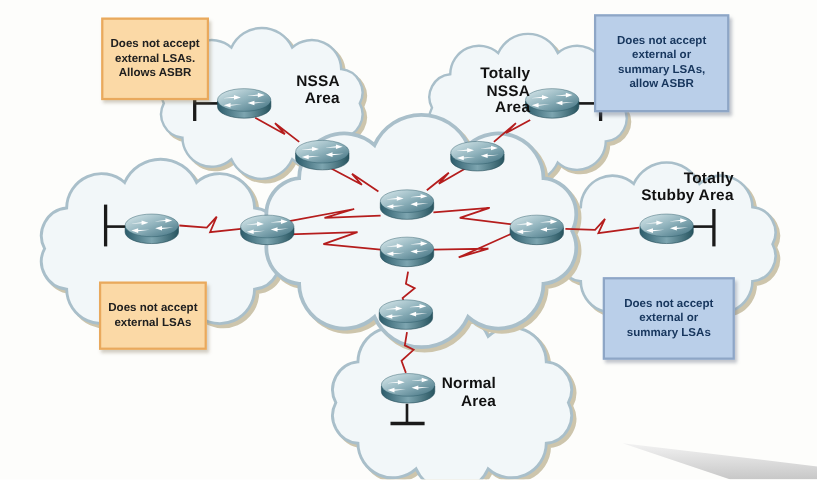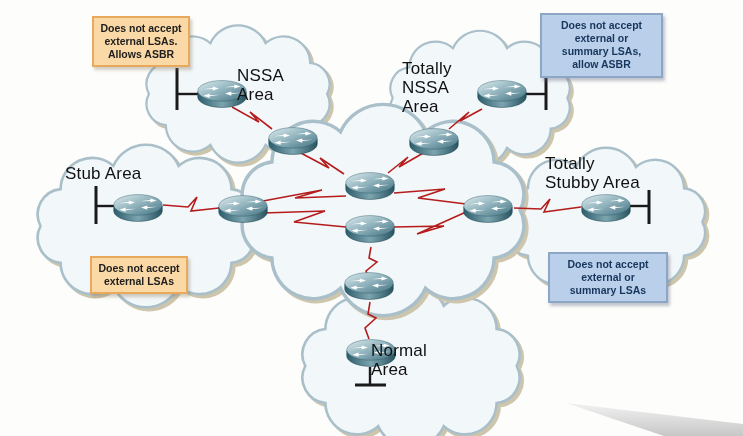--- a/index.html
+++ b/index.html
@@ -8,26 +8,26 @@
     position:relative;width:743px;height:436px;overflow:hidden;
     background:#fdfdfb;
   }
   #stage svg{position:absolute;left:0;top:0;}
   .cloud-shadow{fill:#cdc5ac;stroke:#cdc5ac;stroke-width:2.5;}
   .cloud-body{fill:#f2f7f9;stroke:#a9bfca;stroke-width:2.5;}
   .link{fill:none;stroke:#b51d1d;stroke-width:1.6;stroke-linejoin:miter;}
   .seg{stroke:#1a1a1a;stroke-width:2.4;}
   .segbar{stroke:#1a1a1a;stroke-width:3;}
   .area-label{
-    position:absolute;font-weight:normal;font-size:17px;line-height:1.12;
-    color:#111;text-align:left;white-space:pre-line;letter-spacing:.2px;
+    position:absolute;font-weight:bold;font-size:14px;line-height:1.12;
+    color:#111;text-align:right;white-space:pre-line;letter-spacing:.2px;
   }
   .note{
     position:absolute;font-weight:bold;font-size:10.5px;line-height:1.25;
-    text-align:center;white-space:pre-line;padding:4px 5px;box-sizing:border-box;
+    text-align:center;white-space:pre-line;padding:16px 5px;box-sizing:border-box;
   }
   .note.orange{
     background:#fbd9a6;border:2px solid #e9a95d;color:#202020;
     box-shadow:2px 3px 3px rgba(130,115,85,.35);
   }
   .note.blue{
     background:#bacfe9;border:2px solid #8ea6c6;color:#17365d;
     box-shadow:2px 3px 3px rgba(100,110,130,.40);
   }
 </style>
@@ -148,21 +148,20 @@
     </g>
 
     <polygon points="566,403 743,424 743,436 664,436" fill="url(#wedgeGrad)"></polygon>
   </svg>
 
   <div class="area-label" style="left:237px;top:66px;width:72px;">NSSA
 Area</div>
   <div class="area-label" style="left:402px;top:59px;width:80px;">Totally
 NSSA
 Area</div>
-  <div class="area-label" style="left:65px;top:164px;width:120px;">Stub Area</div>
   <div class="area-label" style="left:545px;top:154px;width:122px;">Totally
 Stubby Area</div>
   <div class="area-label" style="left:371px;top:341px;width:80px;">Normal
 Area</div>
 
   <div class="note orange" style="left:92px;top:16px;width:98px;">Does not accept
 external LSAs.
 Allows ASBR</div>
   <div class="note blue" style="left:540px;top:13px;width:123px;">Does not accept
 external or

